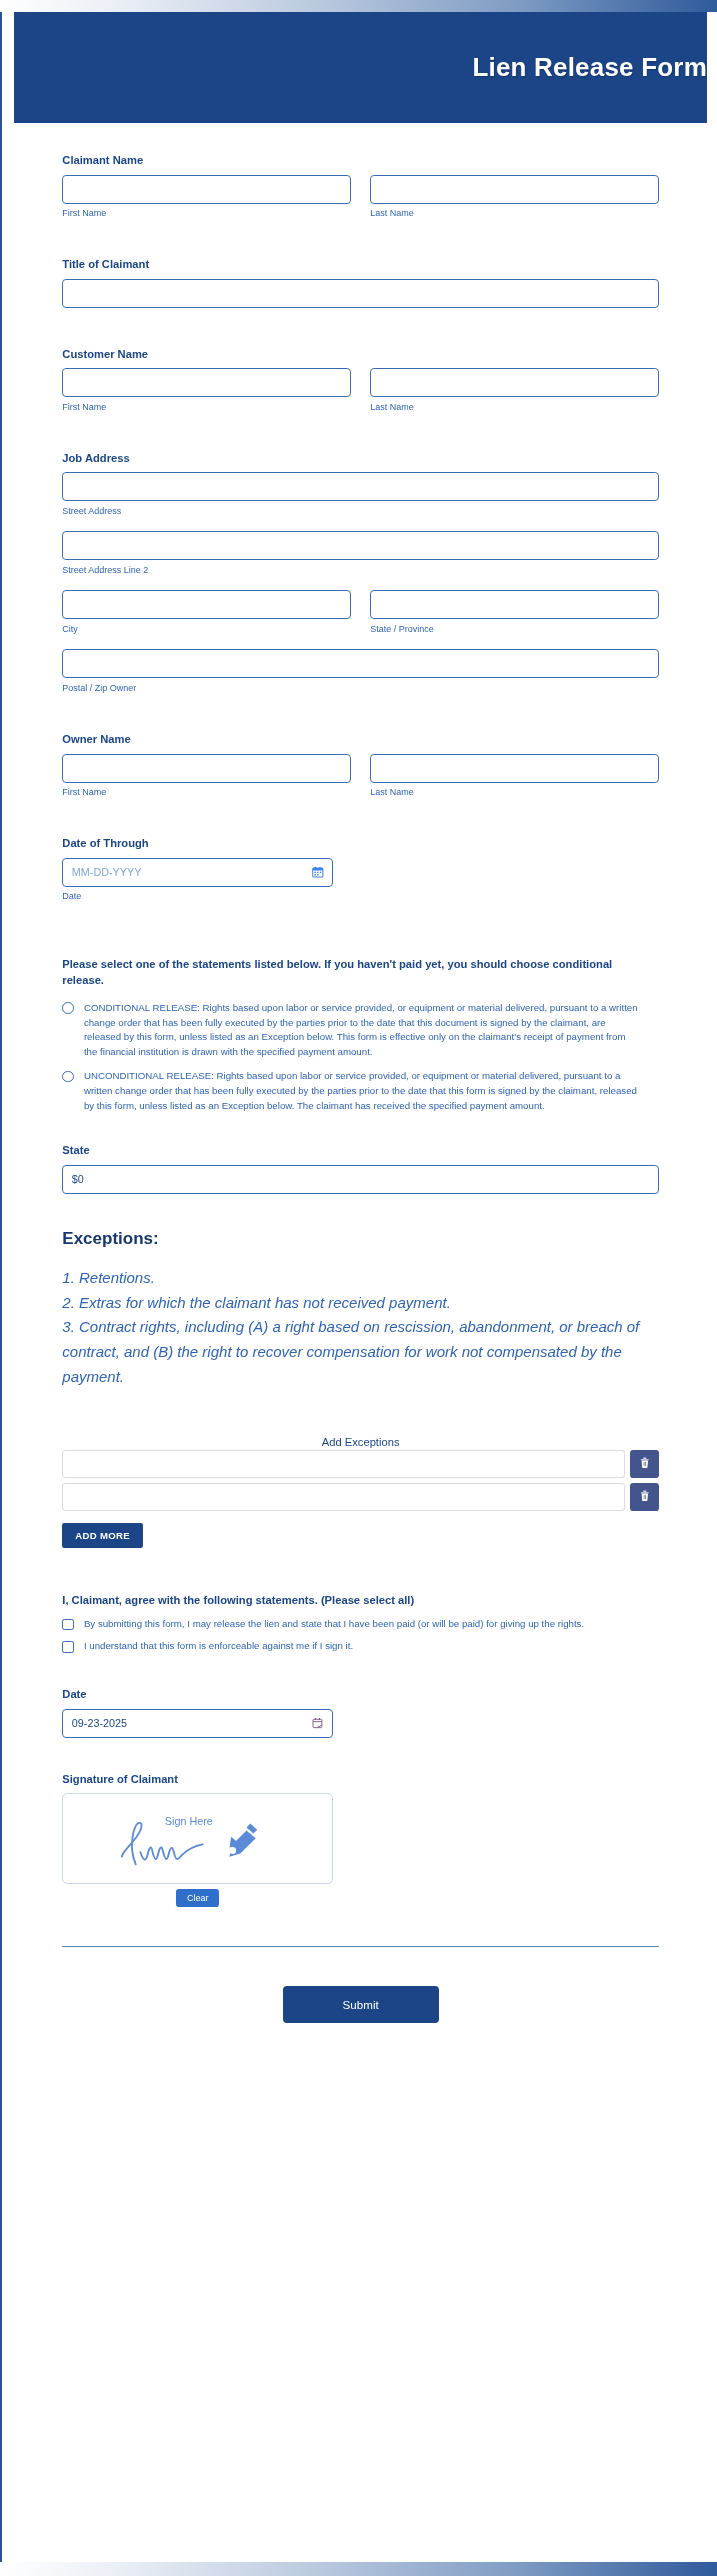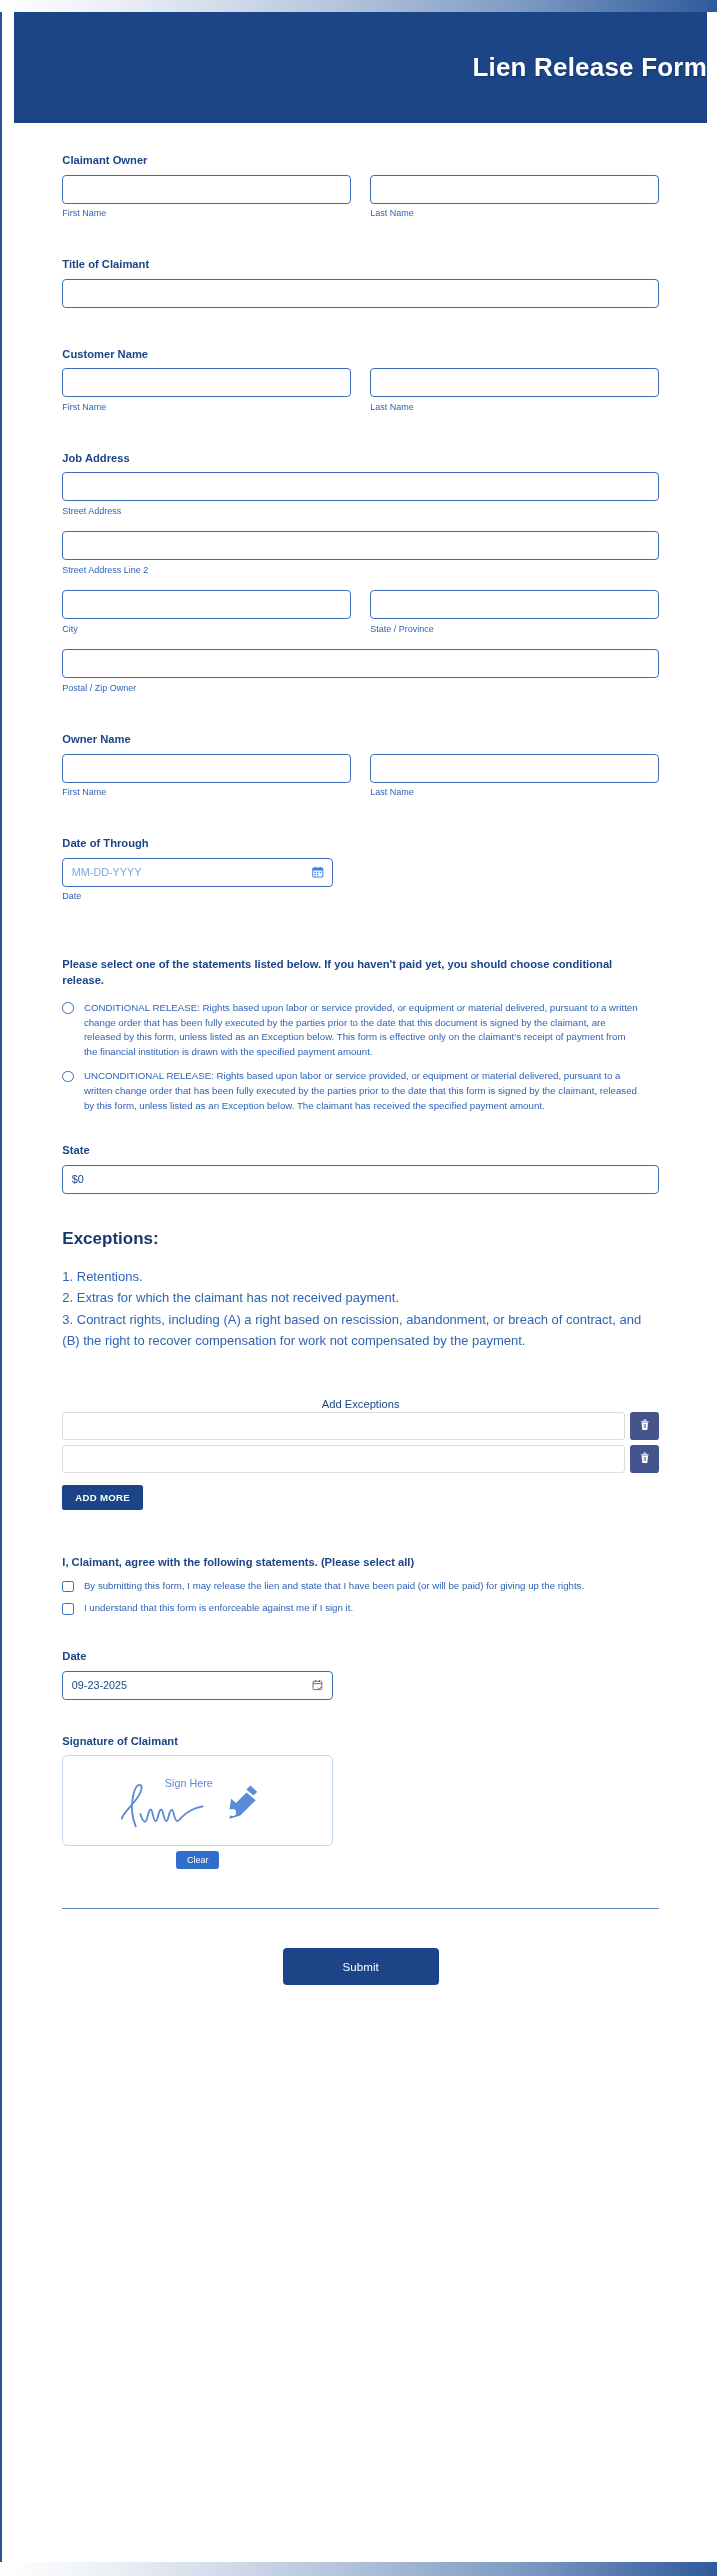--- a/index.html
+++ b/index.html
@@ -148,23 +148,24 @@
     color: #17386f;
     font-size: 17px;
     font-weight: bold;
     margin-top: 7.7px;
     margin-bottom: 17px;
   }
 
   .exc-list { margin-bottom: 46px; }
   .exc-item {
     color: #2f64b5;
-    font-size: 13px;
+    font-size: 15px;
     line-height: 1.65;
     max-width: 586px;
+    font-style: italic;
   }
 
   
   .addexc-label {
     color: #1b4587;
     font-size: 11.2px;
     font-weight: normal;
     margin-bottom: 2px;
     display: block;
     text-align: center;
@@ -316,21 +317,21 @@
 
   <div class="body-wrap">
 
     <div class="header-banner">
       <div class="header-title">Lien Release Form</div>
     </div>
 
     <div class="form-body">
 
       <div class="field-group">
-        <label class="field-label">Claimant Owner</label>
+        <label class="field-label">Claimant Name</label>
         <div class="row2">
           <div class="col">
             <input class="txt" type="text" placeholder="" style="">
             <span class="sub-label">First Name</span>
           </div>
           <div class="col">
             <input class="txt" type="text" placeholder="" style="">
             <span class="sub-label">Last Name</span>
           </div>
         </div>

